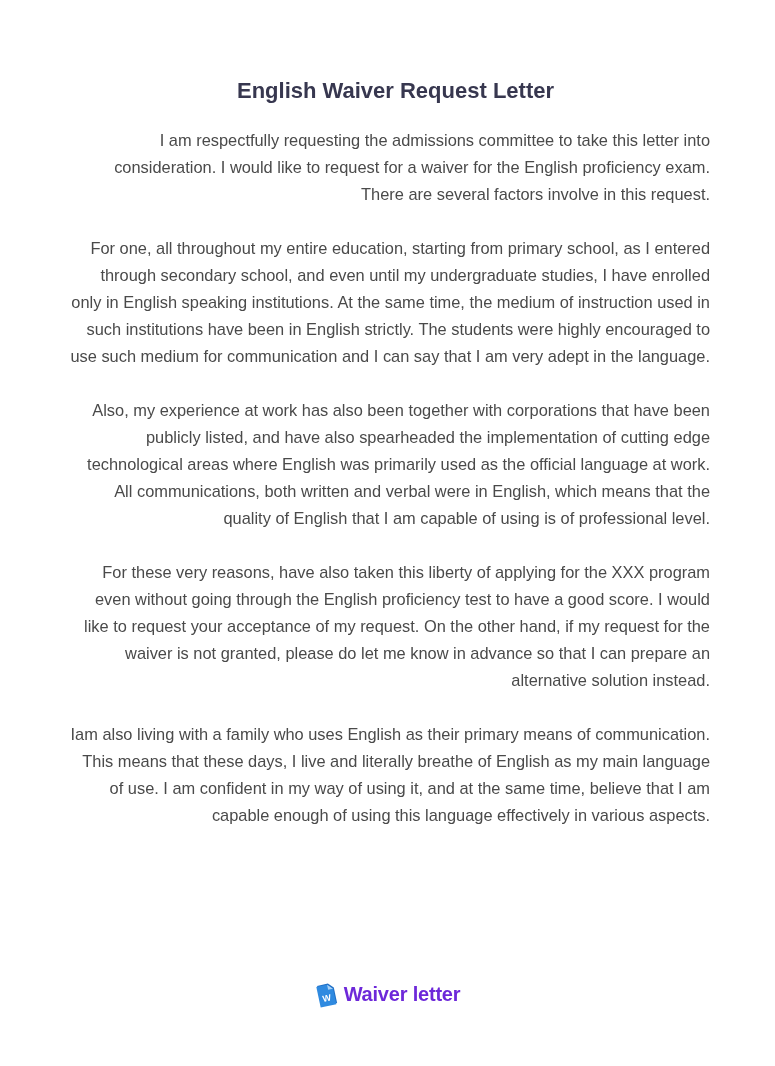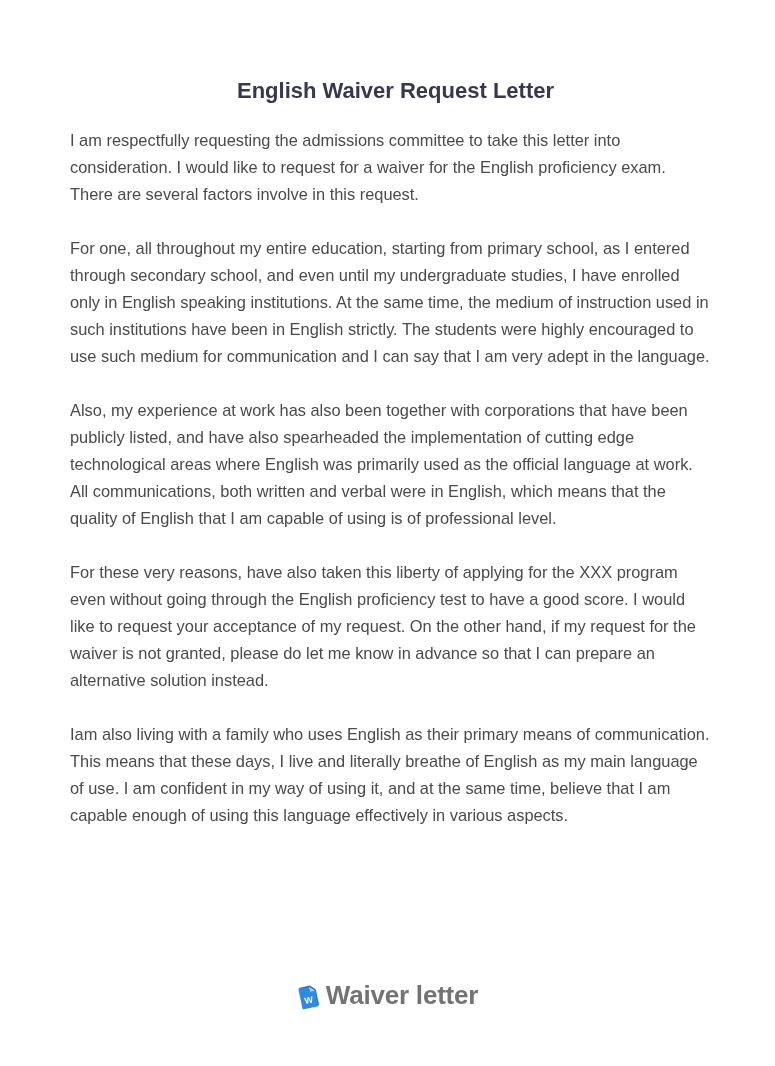--- a/index.html
+++ b/index.html
@@ -36,20 +36,21 @@
       position: absolute;
       top: 127px;
       left: 70px;
       width: 640px;
       color: #4a4a4a;
       font-size: 16.4px;
       line-height: 27px;
     }
     .body-text p {
       margin: 0 0 27px 0;
+      text-align: right;
     }
     .footer-logo {
       position: absolute;
       top: 980px;
       left: 0;
       width: 775px;
       display: flex;
       justify-content: center;
       align-items: center;
     }
@@ -57,23 +58,23 @@
       display: flex;
       align-items: center;
       gap: 5px;
     }
     .logo-icon {
       width: 24px;
       height: 28px;
       display: inline-block;
     }
     .logo-text {
-      font-size: 26px;
+      font-size: 20px;
       font-weight: bold;
-      color: #737373;
+      color: #6d28d9;
       letter-spacing: -0.2px;
     }
   </style>
 </head>
 <body>
 
 <div class="page">
   <h1 class="title">English Waiver Request Letter</h1>
 
   <div class="body-text">

